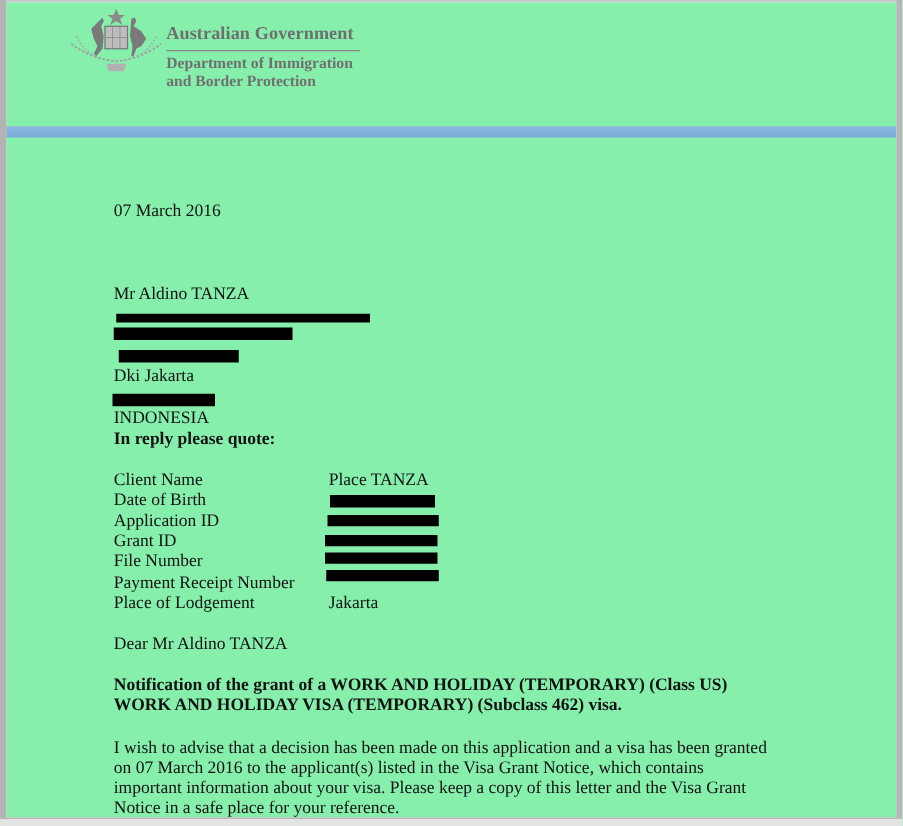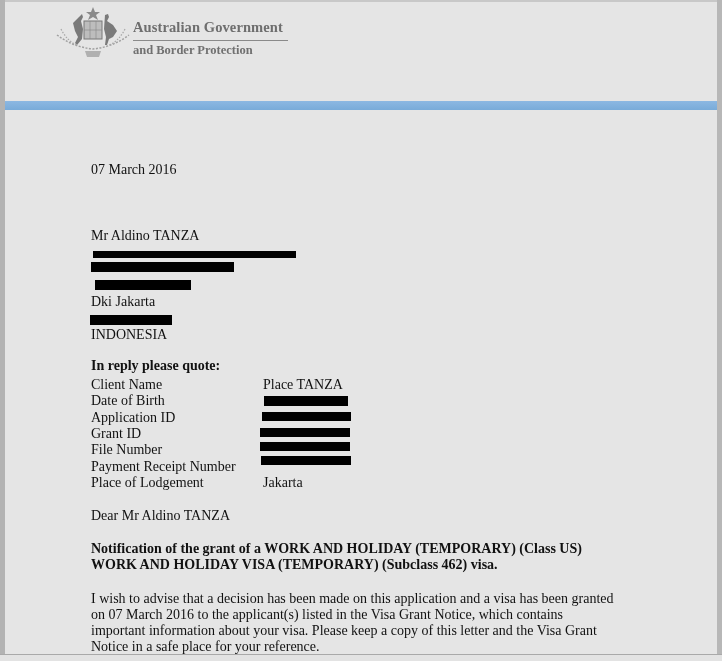--- a/index.html
+++ b/index.html
@@ -7,21 +7,21 @@
     width:722px; height:661px; overflow:hidden; position:relative;
     background:#ffffff;
     font-family:"Liberation Serif", "DejaVu Serif", serif;
     color:#111;
   }
   .frame-left { position:absolute; left:0; top:0; width:5px; height:661px; background:#b3b3b3; }
   .frame-right { position:absolute; left:717px; top:0; width:5px; height:661px; background:#b7b7b7; }
   .frame-top { position:absolute; left:0; top:0; width:722px; height:2px; background:#c8c8c8; }
   .frame-bottom { position:absolute; left:0; top:654px; width:722px; height:7px; background:#e3e3e3; border-top:1px solid #a9a9a9; }
 
-  .page { position:absolute; left:5px; top:2px; width:712px; height:652px; background:#e5e5e5; overflow:hidden; }
+  .page { position:absolute; left:5px; top:2px; width:712px; height:652px; background:#86efac; overflow:hidden; }
 
   .crest { position:absolute; left:48px; top:3px; width:80px; height:58px; }
   .gov-title {
     position:absolute; left:128px; top:17px;
     font-weight:bold; font-size:14.5px; color:#6e6e6e; letter-spacing:0.1px;
   }
   .gov-rule { position:absolute; left:128px; top:38px; width:155px; height:1px; background:#8a8a8a; }
   .dept {
     position:absolute; left:128px; top:41px;
     font-weight:bold; font-size:12.5px; color:#707070; line-height:15px;
@@ -62,36 +62,37 @@
       <path d="M4 30 Q20 42 40 44 Q60 42 76 30" fill="none" stroke="#a0a0a0" stroke-width="1.5" stroke-dasharray="2 1.5"></path>
       <path d="M8 24 Q14 36 24 40" fill="none" stroke="#a8a8a8" stroke-width="1.2" stroke-dasharray="1.5 1.5"></path>
       <path d="M72 24 Q66 36 56 40" fill="none" stroke="#a8a8a8" stroke-width="1.2" stroke-dasharray="1.5 1.5"></path>
       <path d="M32 46 L48 46 L46 52 L34 52 Z" fill="#b0b0b0" stroke="none"></path>
     </g>
   </svg>
 
   <div class="gov-title">Australian Government</div>
   <div class="gov-rule"></div>
   <div class="dept">
+    <div>Department of Immigration</div>
     <div>and Border Protection</div>
   </div>
 
   <div class="blue-band"></div>
 
   <div class="txt" style="left:86px; top:160px;">07 March 2016</div>
 
   <div class="txt" style="left:86px; top:226px;">Mr Aldino TANZA</div>
   <div class="redact" style="left:88px; top:249px; width:203px; height:7px;"></div>
   <div class="redact" style="left:86px; top:260px; width:143px; height:10px;"></div>
   <div class="redact" style="left:90px; top:278px; width:96px; height:10px;"></div>
   <div class="txt" style="left:86px; top:292px;">Dki Jakarta</div>
   <div class="redact" style="left:85px; top:313px; width:82px; height:10px;"></div>
   <div class="txt" style="left:86px; top:325px;">INDONESIA</div>
 
-  <div class="txt bold" style="left:86px; top:356px;">In reply please quote:</div>
+  <div class="txt bold" style="left:86px; top:342px;">In reply please quote:</div>
 
   <div class="txt label-col" style="top:375px;">Client Name</div>
   <div class="txt value-col" style="top:375px;">Place TANZA</div>
 
   <div class="txt label-col" style="top:391px;">Date of Birth</div>
   <div class="redact" style="left:259px; top:394px; width:84px; height:10px;"></div>
 
   <div class="txt label-col" style="top:408px;">Application ID</div>
   <div class="redact" style="left:257px; top:410px; width:89px; height:9px;"></div>
 

